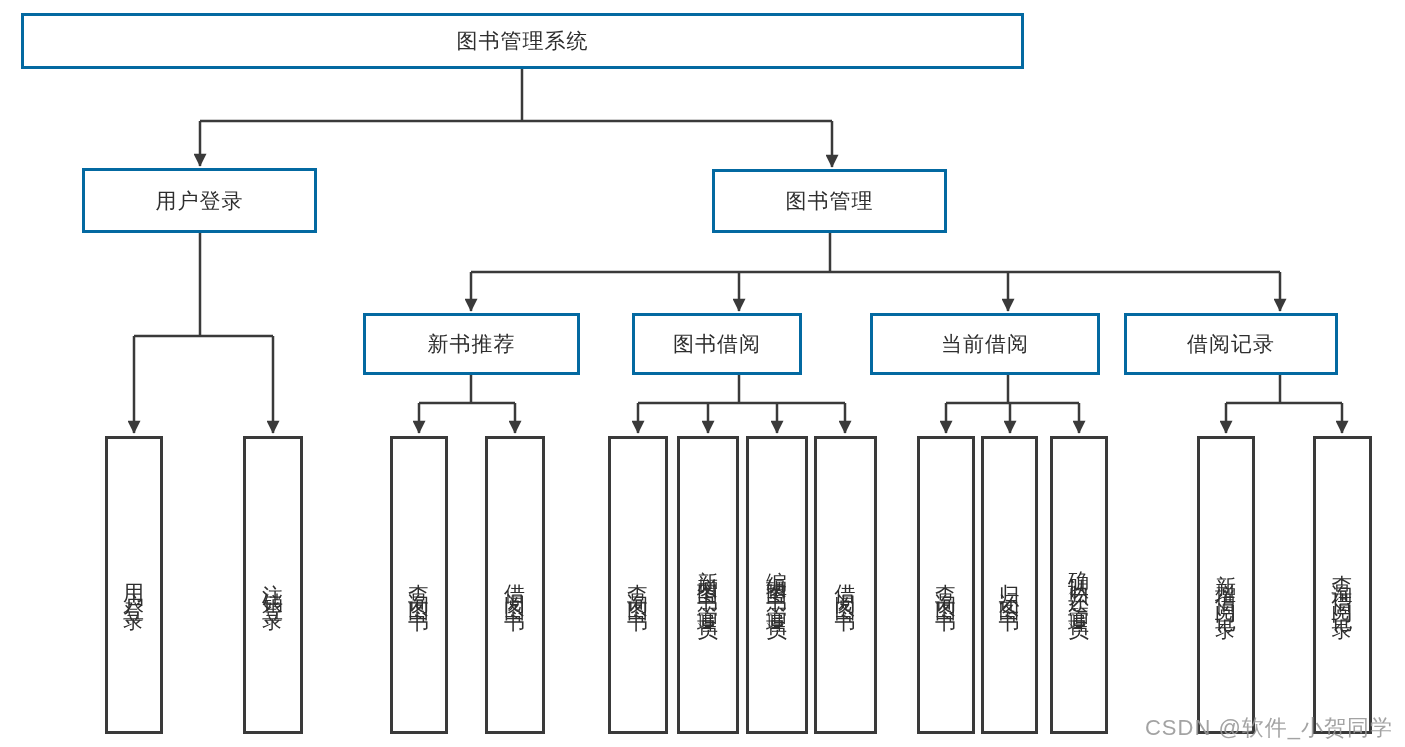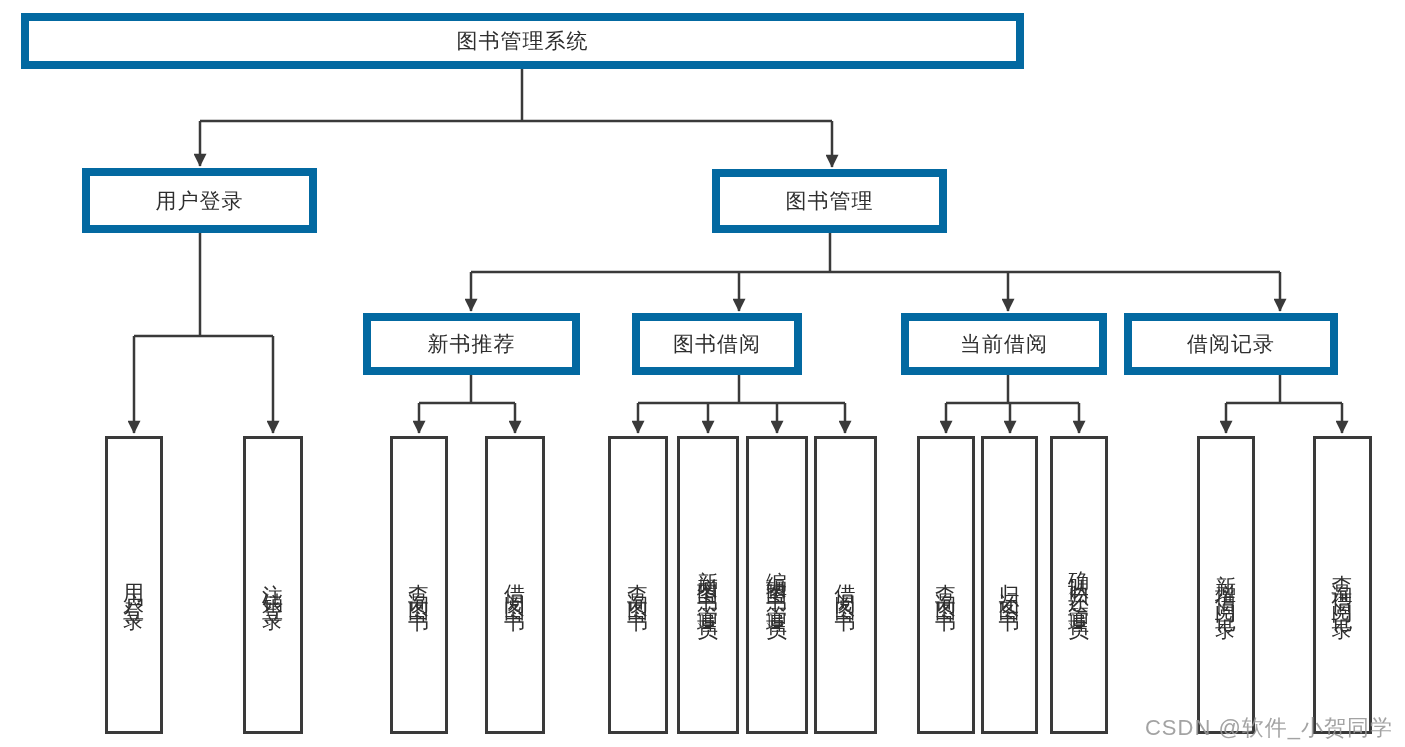--- a/index.html
+++ b/index.html
@@ -6,21 +6,21 @@
   #stage{
     position:relative;
     width:1405px;height:747px;
     background:#ffffff;
     font-family:"Liberation Sans","DejaVu Sans",sans-serif;
     overflow:hidden;
   }
   #connectors{position:absolute;left:0;top:0;width:1405px;height:747px;}
   .hbox{
     position:absolute;box-sizing:border-box;
-    border:8px solid #0369a1;background:#ffffff;
+    border:3px solid #0369a1;background:#ffffff;
     display:flex;align-items:center;justify-content:center;
     font-size:21px;color:#2e2e2e;letter-spacing:1px;
   }
   .vbox{
     position:absolute;box-sizing:border-box;
     border:3px solid #3a3a3a;background:#ffffff;
     display:flex;align-items:center;justify-content:center;
   }
   .vbox span{
     writing-mode:vertical-rl;text-orientation:mixed;
@@ -89,21 +89,21 @@
     </g>
   </svg>
 
   <div class="hbox" style="left:21px;top:13px;width:1003px;height:56px;">图书管理系统</div>
 
   <div class="hbox" style="left:82px;top:168px;width:235px;height:65px;">用户登录</div>
   <div class="hbox" style="left:712px;top:169px;width:235px;height:64px;">图书管理</div>
 
   <div class="hbox" style="left:363px;top:313px;width:217px;height:62px;">新书推荐</div>
   <div class="hbox" style="left:632px;top:313px;width:170px;height:62px;">图书借阅</div>
-  <div class="hbox" style="left:901px;top:313px;width:206px;height:62px;">当前借阅</div>
+  <div class="hbox" style="left:870px;top:313px;width:230px;height:62px;">当前借阅</div>
   <div class="hbox" style="left:1124px;top:313px;width:214px;height:62px;">借阅记录</div>
 
   <div class="vbox" style="left:105px;top:436px;width:58px;height:298px;">
     <span>用户登录</span>
   </div>
   <div class="vbox" style="left:243px;top:436px;width:60px;height:298px;">
     <span>注销登录</span>
   </div>
 
   <div class="vbox" style="left:390px;top:436px;width:58px;height:298px;">

